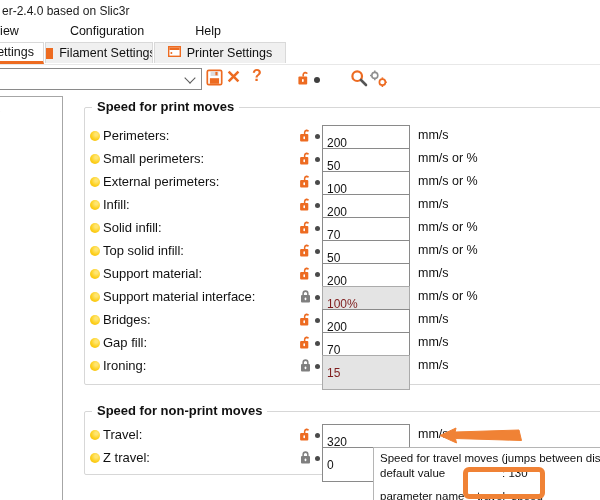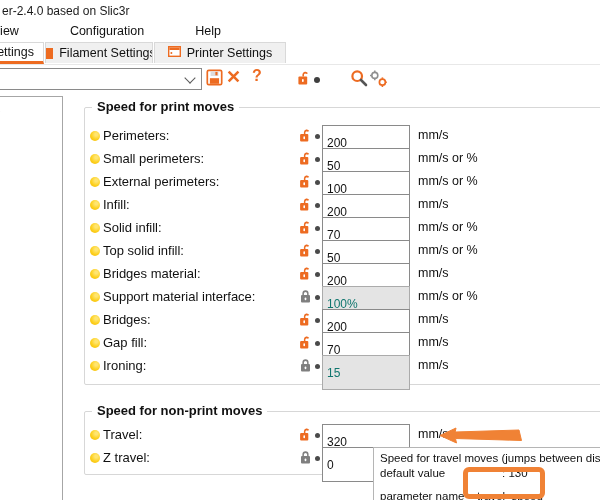--- a/index.html
+++ b/index.html
@@ -47,21 +47,21 @@
   #box-travel .rows{top:12px;}
   .row{position:relative;height:23px;}
   .bullet{position:absolute;left:5px;top:6px;width:10px;height:10px;border-radius:50%;
     background:radial-gradient(circle at 62% 35%, #ffe570 15%, #fdd01e 55%, #f0b705 100%);}
   .row-label{position:absolute;left:18px;top:3px;font-size:13px;white-space:nowrap;}
   .row-lock{position:absolute;left:214px;top:3px;}
   .row-dot{position:absolute;left:230px;top:9px;width:5px;height:5px;border-radius:50%;background:#4a4a4a;}
   .row-input{position:absolute;left:237px;top:0;width:88px;height:35px;box-sizing:border-box;
     border:1px solid #8a8a8a;background:#fff;color:#111;font-family:"Liberation Sans",sans-serif;
     font-size:12px;padding:1px 4px;}
-  .row-input.disabled{background:#e4e4e4;color:#0f766e;border-color:#ababab;}
+  .row-input.disabled{background:#e4e4e4;color:#7f1d1d;border-color:#ababab;}
   .row-unit{position:absolute;left:333px;top:3px;font-size:12.5px;white-space:nowrap;}
   
   #tooltip{position:absolute;left:373px;top:447px;right:-4px;bottom:-4px;background:#fff;
     border:1px solid #b5b5b5;padding:3px 6px;font-size:11.5px;line-height:15px;z-index:5;overflow:hidden;}
   #tooltip .tline{white-space:nowrap;}
   .tt-label{display:inline-block;}
   #tt-default-label{width:122px;}
   #tt-param-label{width:97px;margin-top:8px;}
   #annotation-box{position:absolute;left:463px;top:467px;width:72px;height:22px;border:5px solid #f08235;
     border-radius:6px;z-index:6;}
@@ -207,21 +207,21 @@
               <path d="M4.9 6.1 V4.2 A2.8 2.8 0 0 1 10.2 3 L8.7 3.8 A1.4 1.4 0 0 0 6.4 4.2 V6.1 Z" fill="#ed6b21"></path>
               <rect x="1.1" y="5.9" width="8.2" height="7.6" rx="1" fill="#ed6b21"></rect>
               <rect x="4.4" y="8.3" width="1.6" height="2.9" rx="0.8" fill="#fff"></rect>
             </svg></span>
           <span class="row-dot"></span>
           <input type="text" class="row-input" value="50" style="">
           <span class="row-unit">mm/s or %</span>
         </div>
         <div class="row">
           <span class="bullet"></span>
-          <span class="row-label">Bridges material:</span>
+          <span class="row-label">Support material:</span>
           <span class="row-lock"><svg width="13" height="15" viewBox="0 0 13 15">
               <path d="M4.9 6.1 V4.2 A2.8 2.8 0 0 1 10.2 3 L8.7 3.8 A1.4 1.4 0 0 0 6.4 4.2 V6.1 Z" fill="#ed6b21"></path>
               <rect x="1.1" y="5.9" width="8.2" height="7.6" rx="1" fill="#ed6b21"></rect>
               <rect x="4.4" y="8.3" width="1.6" height="2.9" rx="0.8" fill="#fff"></rect>
             </svg></span>
           <span class="row-dot"></span>
           <input type="text" class="row-input" value="200" style="">
           <span class="row-unit">mm/s</span>
         </div>
         <div class="row">

